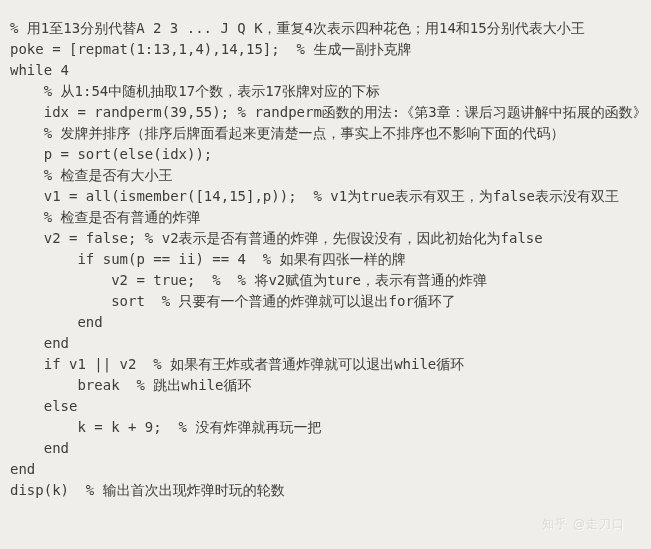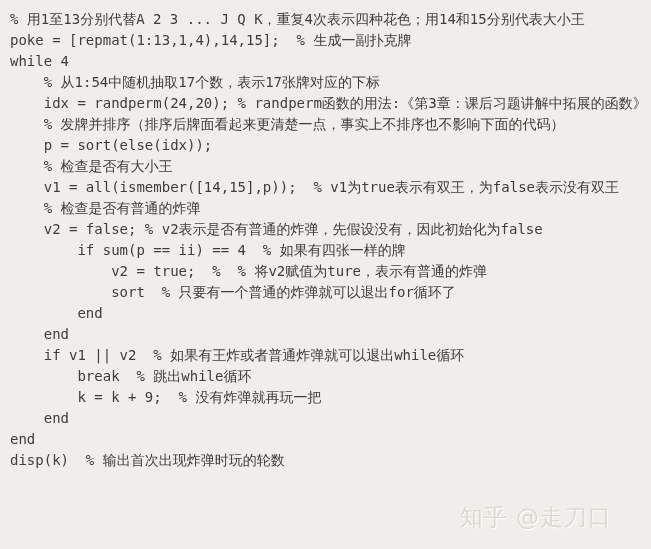--- a/index.html
+++ b/index.html
@@ -9,64 +9,65 @@
   body {
     width: 651px;
     height: 549px;
     background: #f0eeea;
     overflow: hidden;
     position: relative;
     font-family: "DejaVu Sans Mono", "DejaVu Sans", monospace;
   }
   .code-block {
     position: absolute;
-    top: 9px;
+    top: 18px;
     left: 10px;
     right: 0;
     margin: 0;
   }
   .code-line {
     white-space: pre;
     font-size: 14px;
     line-height: 21px;
     color: #3e3d39;
   }
   .watermark {
     position: absolute;
-    right: 39px;
+    right: 26px;
     bottom: 16px;
-    font-size: 23px;
+    font-size: 12px;
     letter-spacing: 1px;
     color: #dcd8d1;
     text-shadow: 1px 1px 1px #ffffff;
     font-family: "DejaVu Sans", sans-serif;
     user-select: none;
   }
 </style>
 </head>
 <body>
 
 <div class="code-block">
   <div class="code-line">% 用1至13分别代替A 2 3 ... J Q K，重复4次表示四种花色；用14和15分别代表大小王</div>
   <div class="code-line">poke = [repmat(1:13,1,4),14,15];  % 生成一副扑克牌</div>
   <div class="code-line">while 4</div>
   <div class="code-line">    % 从1:54中随机抽取17个数，表示17张牌对应的下标</div>
-  <div class="code-line">    idx = randperm(24,20); % randperm函数的用法:《第3章：课后习题讲解中拓展的函数》</div>
+  <div class="code-line">    idx = randperm(39,55); % randperm函数的用法:《第3章：课后习题讲解中拓展的函数》</div>
   <div class="code-line">    % 发牌并排序（排序后牌面看起来更清楚一点，事实上不排序也不影响下面的代码）</div>
   <div class="code-line">    p = sort(else(idx));</div>
   <div class="code-line">    % 检查是否有大小王</div>
   <div class="code-line">    v1 = all(ismember([14,15],p));  % v1为true表示有双王，为false表示没有双王</div>
   <div class="code-line">    % 检查是否有普通的炸弹</div>
   <div class="code-line">    v2 = false; % v2表示是否有普通的炸弹，先假设没有，因此初始化为false</div>
   <div class="code-line">        if sum(p == ii) == 4  % 如果有四张一样的牌</div>
   <div class="code-line">            v2 = true;  %  % 将v2赋值为ture，表示有普通的炸弹</div>
   <div class="code-line">            sort  % 只要有一个普通的炸弹就可以退出for循环了</div>
   <div class="code-line">        end</div>
   <div class="code-line">    end</div>
   <div class="code-line">    if v1 || v2  % 如果有王炸或者普通炸弹就可以退出while循环</div>
   <div class="code-line">        break  % 跳出while循环</div>
+  <div class="code-line">    else</div>
   <div class="code-line">        k = k + 9;  % 没有炸弹就再玩一把</div>
   <div class="code-line">    end</div>
   <div class="code-line">end</div>
   <div class="code-line">disp(k)  % 输出首次出现炸弹时玩的轮数</div>
 </div>
 
 <div class="watermark">知乎 @走刀口</div>
 
 </body></html>

